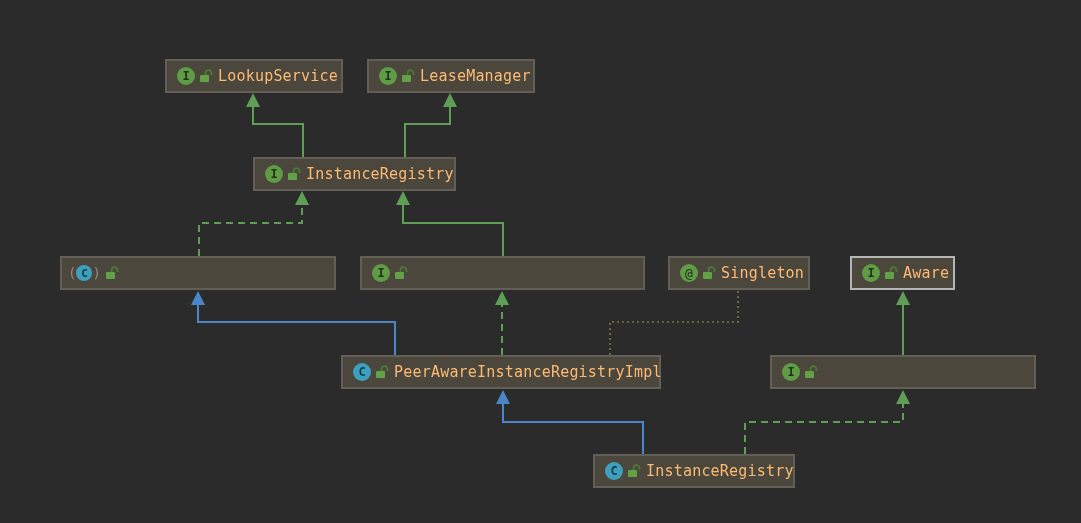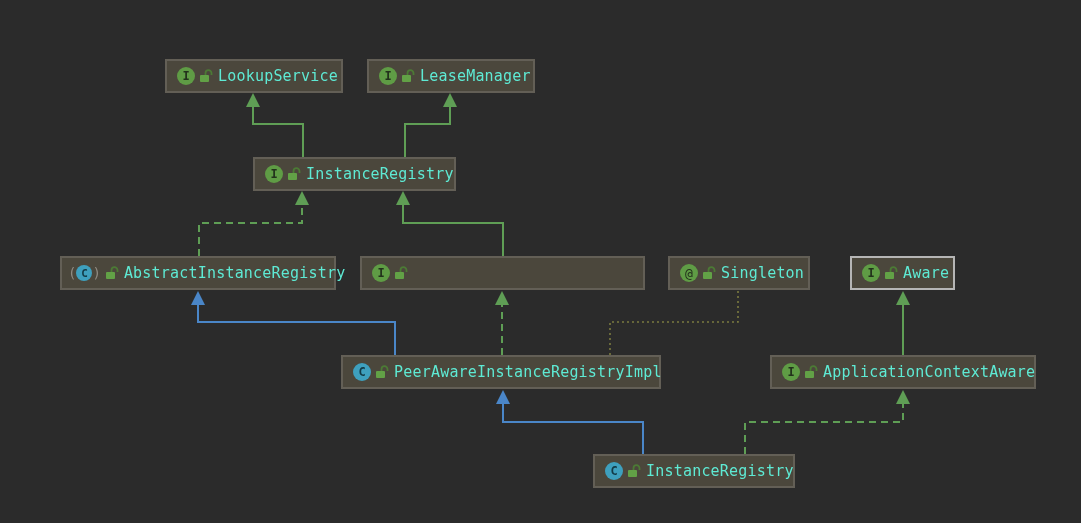--- a/index.html
+++ b/index.html
@@ -50,21 +50,21 @@
   .badge.cls   { background: #3ea0be; color: #123a46; }
   .badge.anno  { background: #5f9c45; color: #23321c; font-weight: normal; font-size: 13px; }
   .badge-wrap { display: inline-flex; align-items: center; flex: none; }
   .badge-wrap .badge { width: 16px; height: 16px; font-size: 11px; }
   .paren { color: #8f8b82; font-size: 14px; line-height: 18px; }
   .lock { flex: none; margin-left: 4px; display: inline-flex; }
   .label {
     margin-left: 5px;
     font-size: 15px;
     letter-spacing: 0.2px;
-    color: #5eead4;
+    color: #fdba74;
     white-space: nowrap;
   }
 </style>
 </head>
 <body>
 
 <div class="canvas">
 
   <svg class="edge-layer">
 
@@ -156,21 +156,20 @@
       <span class="paren">(</span>
       <span class="badge cls">C</span>
       <span class="paren">)</span>
     </span>
     <span class="lock">
       <svg viewBox="0 0 14 14" width="14" height="14">
           <path d="M6.5 6.5 V4.2 a3 3 0 0 1 6 0 V6" fill="none" stroke="#4c7a35" stroke-width="1.8"></path>
           <rect x="1" y="6" width="9" height="7" rx="1" fill="#62a146"></rect>
         </svg>
     </span>
-    <span class="label">AbstractInstanceRegistry</span>
   </div>
 
   <div class="node" style="left:360px; top:256px; width:285px;">
     <span class="badge iface">I</span>
     <span class="lock">
       <svg viewBox="0 0 14 14" width="14" height="14">
           <path d="M6.5 6.5 V4.2 a3 3 0 0 1 6 0 V6" fill="none" stroke="#4c7a35" stroke-width="1.8"></path>
           <rect x="1" y="6" width="9" height="7" rx="1" fill="#62a146"></rect>
         </svg>
     </span>
@@ -210,21 +209,20 @@
   </div>
 
   <div class="node" style="left:770px; top:355px; width:266px;">
     <span class="badge iface">I</span>
     <span class="lock">
       <svg viewBox="0 0 14 14" width="14" height="14">
           <path d="M6.5 6.5 V4.2 a3 3 0 0 1 6 0 V6" fill="none" stroke="#4c7a35" stroke-width="1.8"></path>
           <rect x="1" y="6" width="9" height="7" rx="1" fill="#62a146"></rect>
         </svg>
     </span>
-    <span class="label">ApplicationContextAware</span>
   </div>
 
   <div class="node" style="left:593px; top:454px; width:202px;">
     <span class="badge cls">C</span>
     <span class="lock">
       <svg viewBox="0 0 14 14" width="14" height="14">
           <path d="M6.5 6.5 V4.2 a3 3 0 0 1 6 0 V6" fill="none" stroke="#4c7a35" stroke-width="1.8"></path>
           <rect x="1" y="6" width="9" height="7" rx="1" fill="#62a146"></rect>
         </svg>
     </span>

